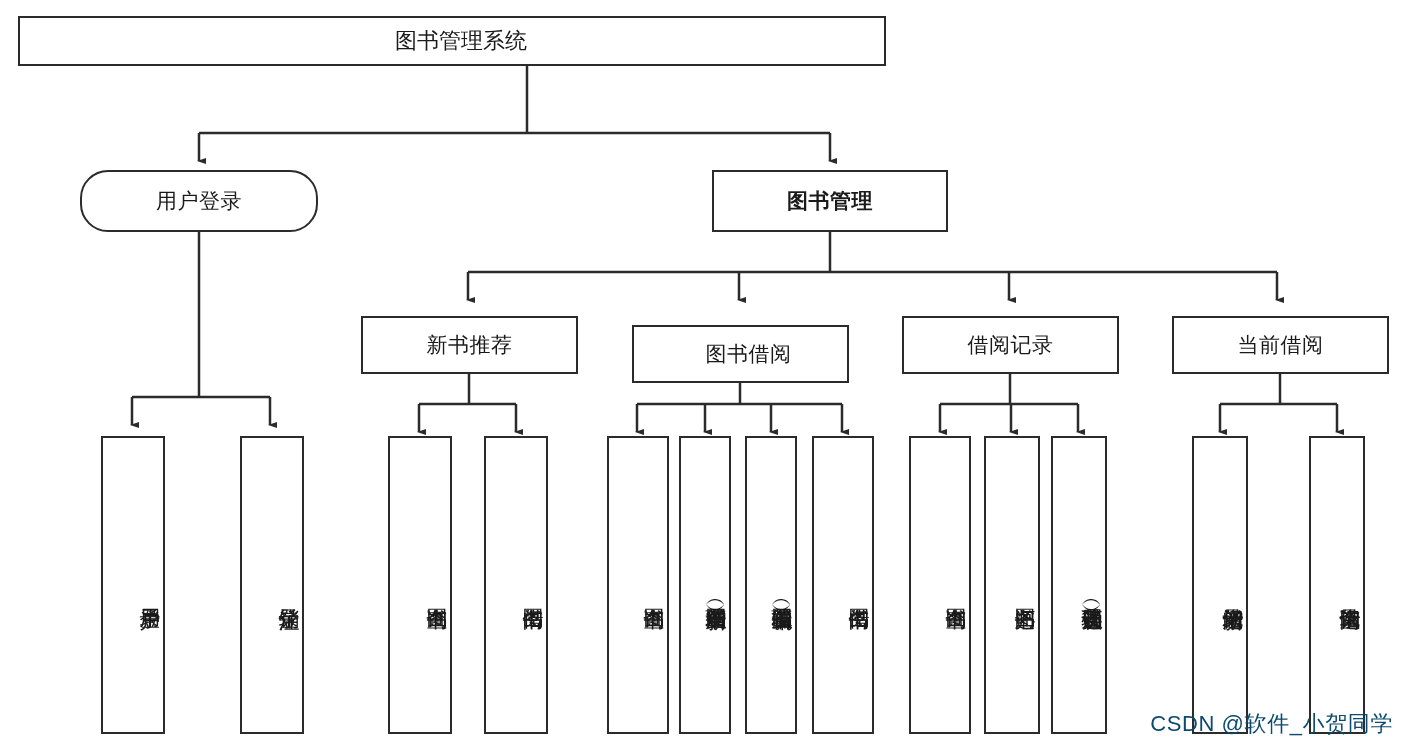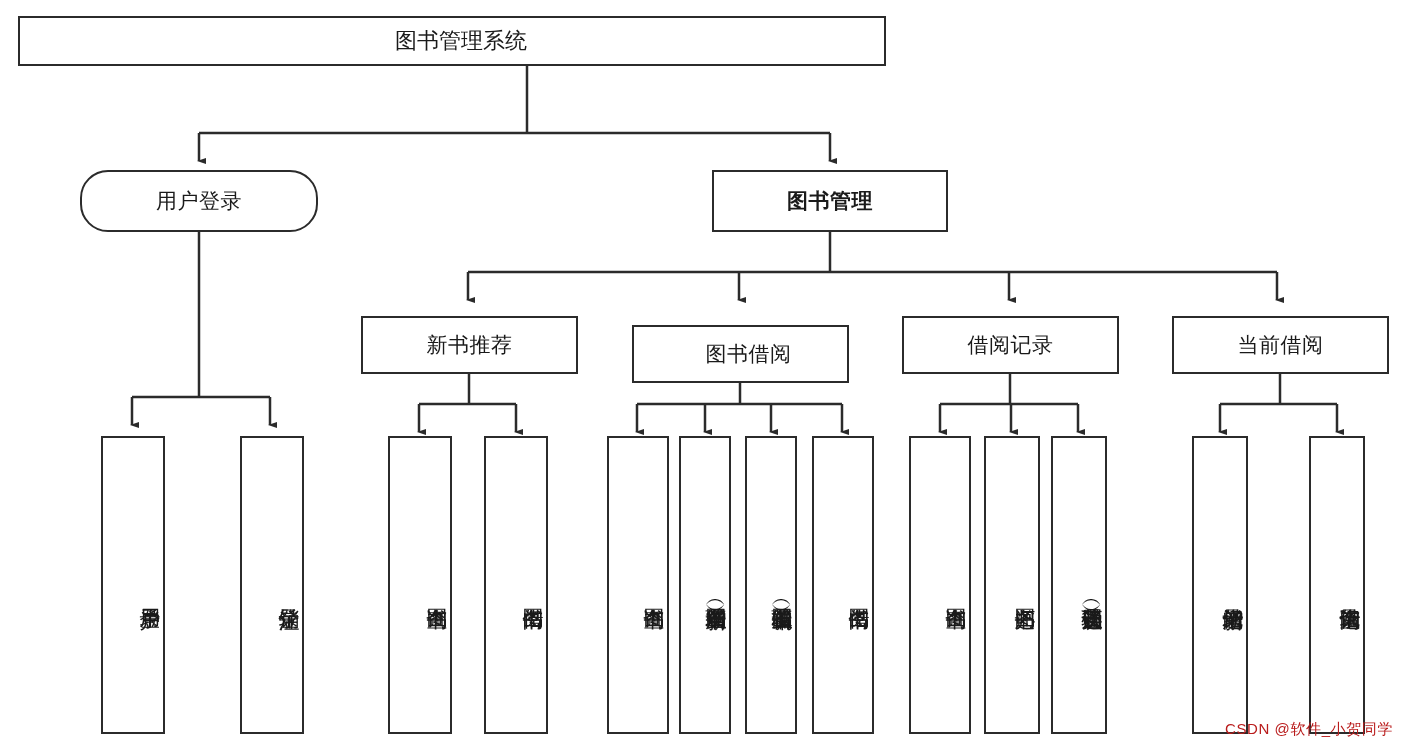--- a/index.html
+++ b/index.html
@@ -57,22 +57,22 @@
     left: 0;
     top: 0;
     width: 1405px;
     height: 747px;
     pointer-events: none;
   }
   .watermark {
     position: absolute;
     right: 12px;
     bottom: 8px;
-    font-size: 15px;
-    color: #b91c1c;
+    font-size: 22px;
+    color: #0c4a6e;
     letter-spacing: 0.6px;
     white-space: nowrap;
   }
 </style>
 </head>
 <body>
 
 <div id="canvas">
 
   <svg class="edges" viewBox="0 0 1405 747">

